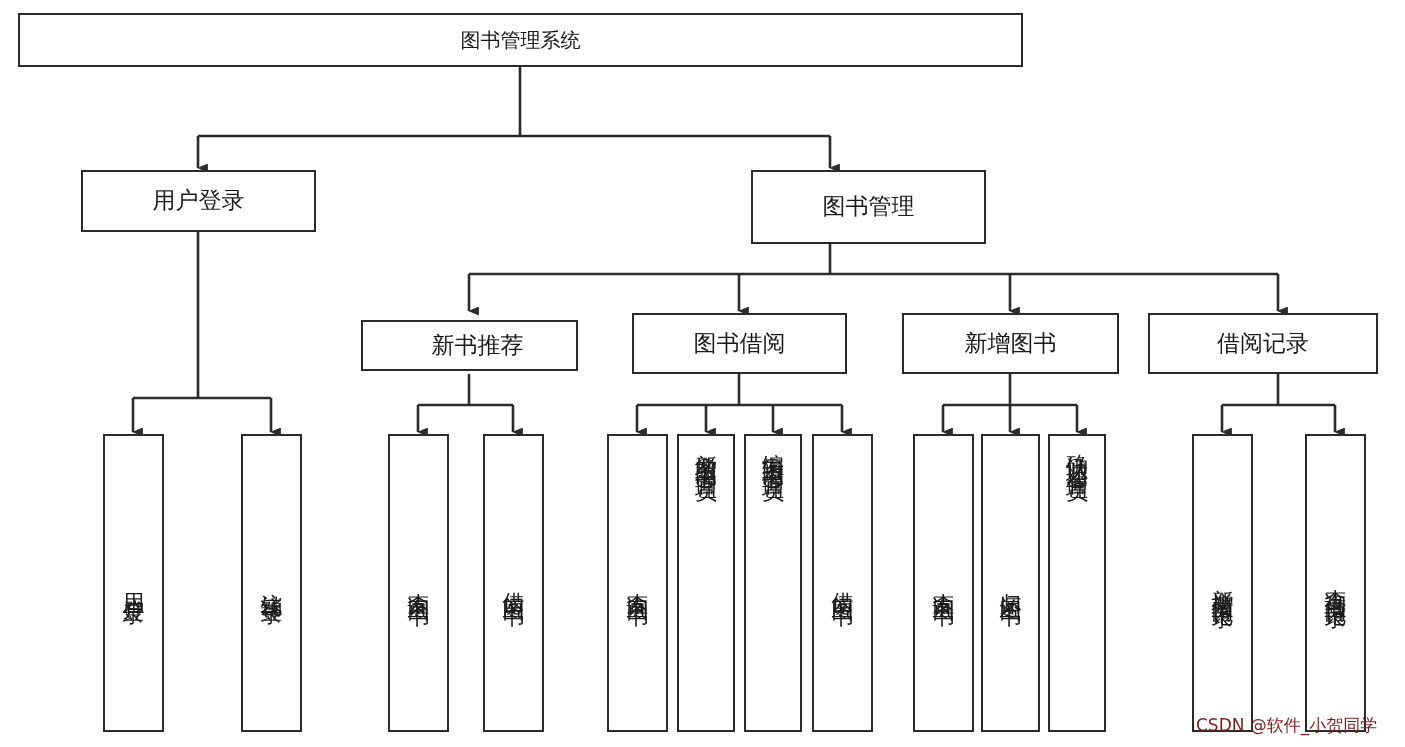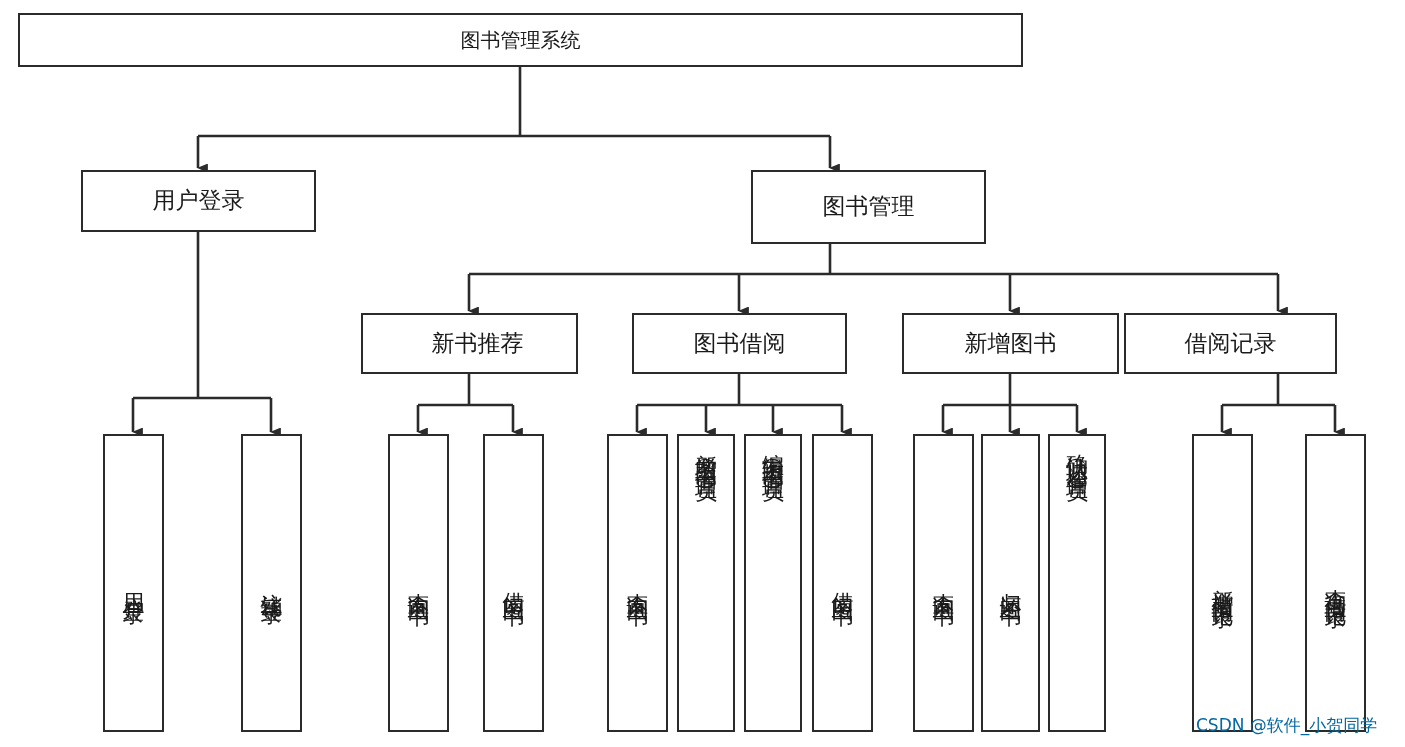--- a/index.html
+++ b/index.html
@@ -54,21 +54,21 @@
     line-height: 1;
   }
   .node-leaf.leaf-mid {
     align-items: center;
   }
   .watermark {
     position: absolute;
     left: 1196px;
     top: 714px;
     font-size: 17px;
-    color: #0369a1;
+    color: #7f1d1d;
     white-space: nowrap;
     z-index: 3;
     font-family: "DejaVu Sans", "Liberation Sans", sans-serif;
   }
 </style>
 </head>
 <body>
 
 <div id="canvas">
 
@@ -126,30 +126,30 @@
     <span class="lbl">图书管理系统</span>
   </div>
 
   <div class="node node-l2" style="left:81px; top:170px; width:235px; height:62px;">
     <span class="lbl">用户登录</span>
   </div>
   <div class="node node-l2" style="left:711px; top:170px; width:235px; height:74px;margin-left:40px;">
     <span class="lbl">图书管理</span>
   </div>
 
-  <div class="node node-l3" style="left:361px; top:313px; width:217px; height:61px;padding-left:16px;">
+  <div class="node node-l3" style="left:361px; top:320px; width:217px; height:51px;padding-left:16px;">
     <span class="lbl">新书推荐</span>
   </div>
   <div class="node node-l3" style="left:632px; top:313px; width:215px; height:61px;">
     <span class="lbl">图书借阅</span>
   </div>
   <div class="node node-l3" style="left:902px; top:313px; width:217px; height:61px;">
     <span class="lbl">新增图书</span>
   </div>
-  <div class="node node-l3" style="left:1124px; top:313px; width:213px; height:61px;">
+  <div class="node node-l3" style="left:1148px; top:313px; width:230px; height:61px;">
     <span class="lbl">借阅记录</span>
   </div>
 
   <div class="node node-leaf leaf-mid" style="left:103px; top:434px; width:61px; height:298px;">
     <span class="lbl">用户登录</span>
   </div>
   <div class="node node-leaf leaf-mid" style="left:241px; top:434px; width:61px; height:298px;">
     <span class="lbl">注销登录</span>
   </div>
 

